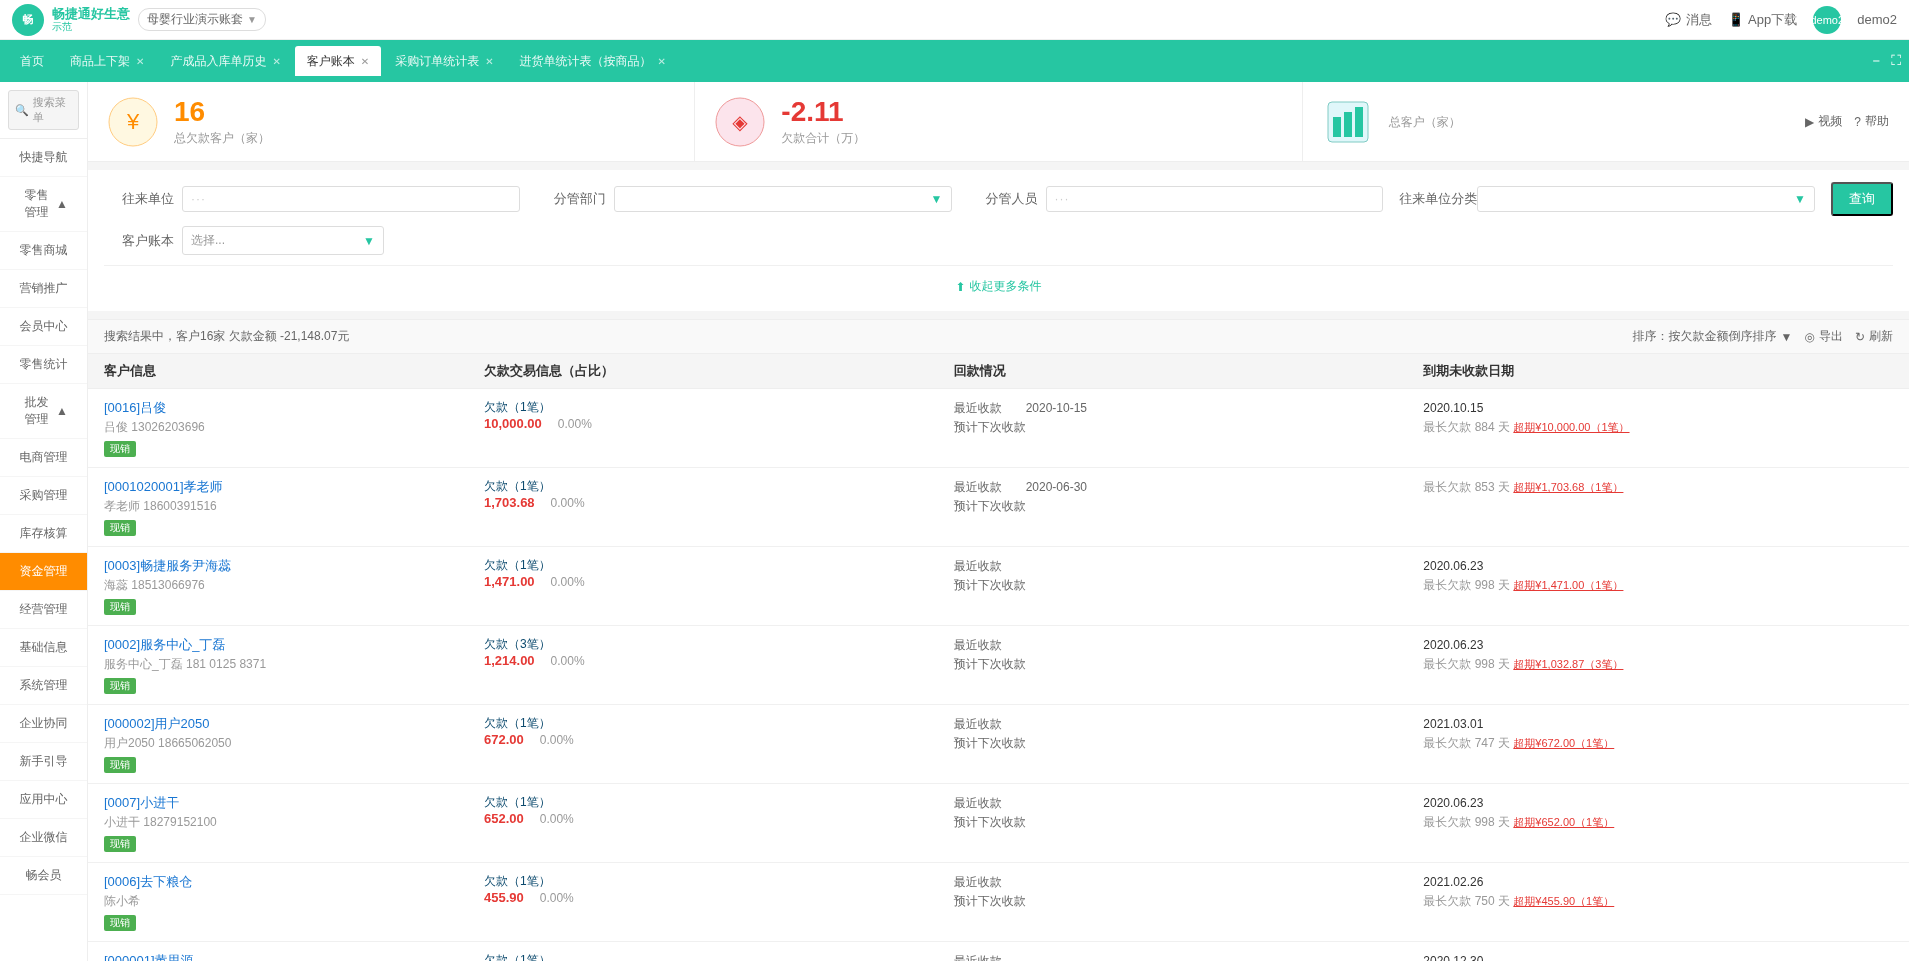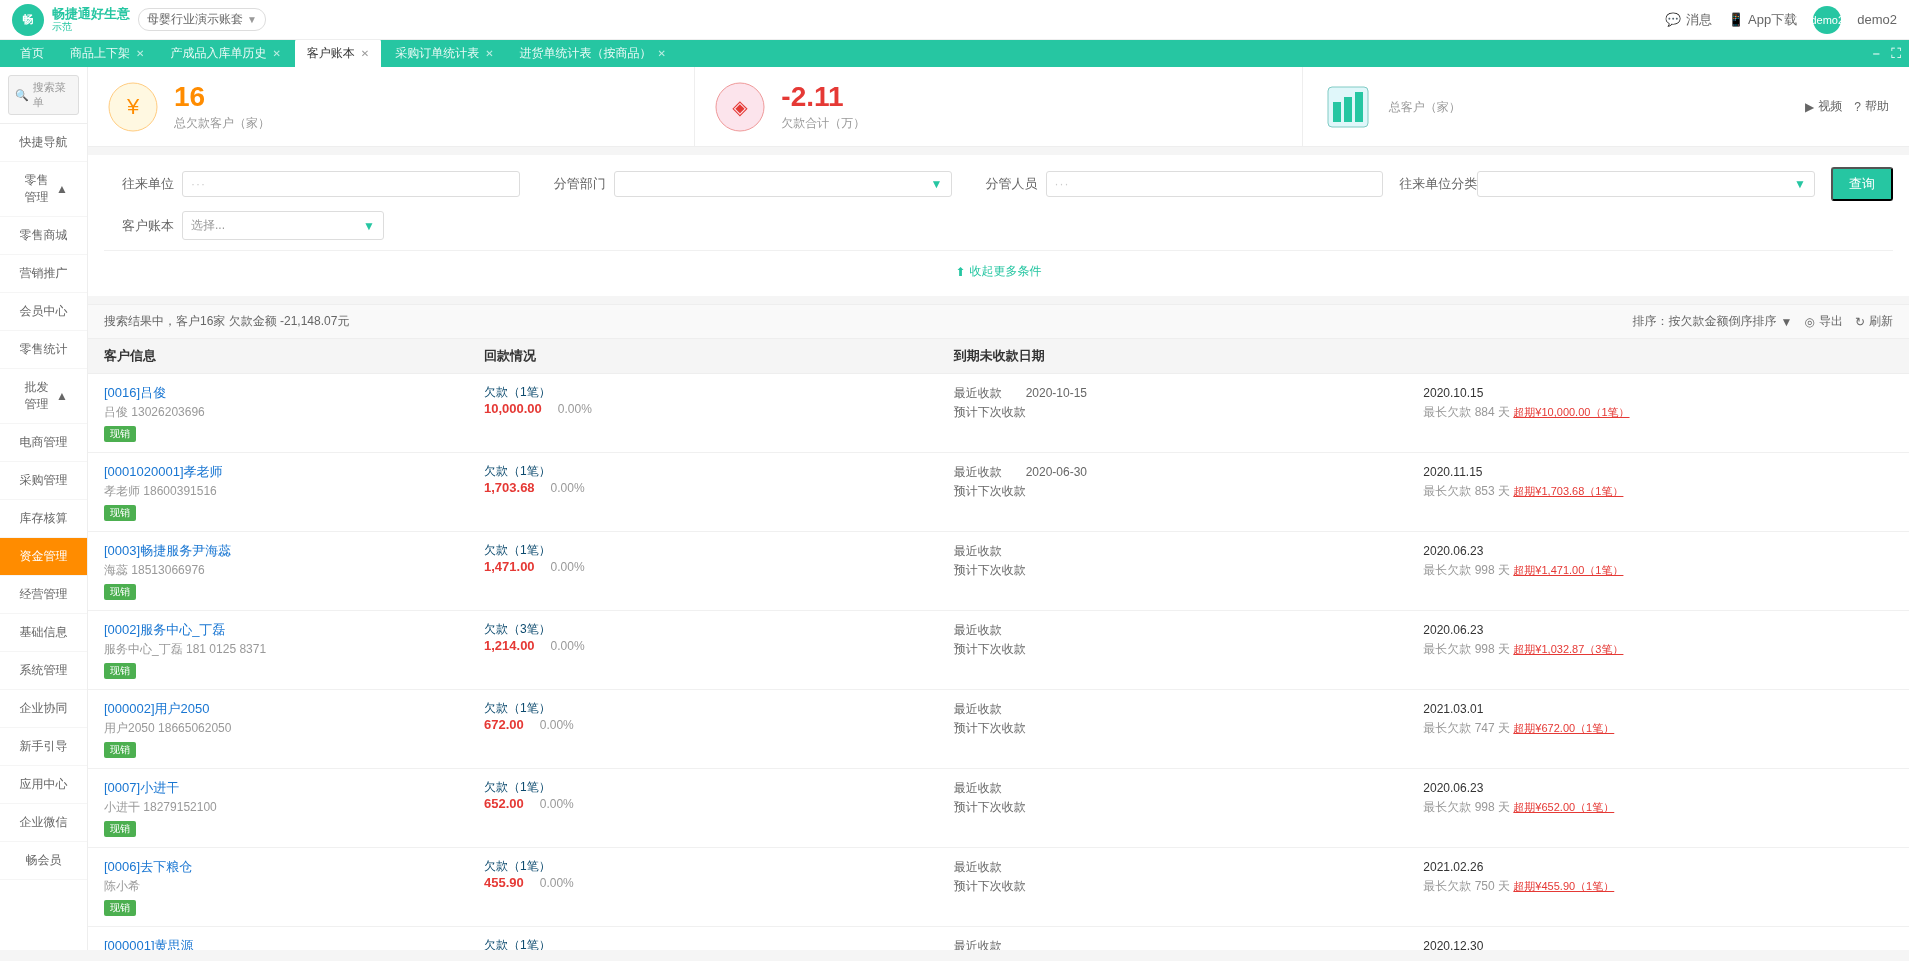--- a/index.html
+++ b/index.html
@@ -18,21 +18,21 @@
     .top-header-left { display: flex; align-items: center; gap: 8px; }
     .brand-logo { width: 32px; height: 32px; background: #26c6a2; border-radius: 50%; display: flex; align-items: center; justify-content: center; color: white; font-size: 11px; font-weight: bold; }
     .brand-name { color: #26c6a2; font-size: 13px; font-weight: bold; }
     .store-selector { color: #666; font-size: 12px; display: flex; align-items: center; gap: 4px; border: 1px solid #ddd; padding: 2px 8px; border-radius: 11px; }
     .top-header-right { display: flex; align-items: center; gap: 16px; color: #666; font-size: 13px; }
     .top-header-right span { cursor: pointer; display: flex; align-items: center; gap: 4px; }
     .avatar { width: 28px; height: 28px; background: #26c6a2; border-radius: 50%; display: flex; align-items: center; justify-content: center; color: white; font-size: 11px; }
 
     
     .tab-bar {
-      height: 27px;
+      height: 42px;
       background: #26c6a2;
       display: flex;
       align-items: center;
       padding: 0 8px;
       gap: 2px;
       overflow: hidden;
     }
     .tab {
       height: 30px;
       padding: 0 12px;
@@ -415,20 +415,21 @@
           <span>↻</span>
           <span>刷新</span>
         </span>
       </div>
     </div>
 
     <div class="data-table">
 
       <div class="table-header">
         <div>客户信息</div>
+        <div>欠款交易信息（占比）</div>
         <div>回款情况</div>
         <div>到期未收款日期</div>
       </div>
 
       <div id="table-rows-container">
           <div class="table-row">
     <div>
       <div class="customer-name">[0016]吕俊</div>
       <div class="customer-sub">吕俊  13026203696</div>
       <span class="badge-green">现销</span>
@@ -463,21 +464,20 @@
       <div style="display:flex;align-items:center;gap:16px;">
         <span class="debt-amount">1,703.68</span>
         <span class="debt-ratio">0.00%</span>
       </div>
     </div>
     <div class="recovery-info">
       <div>最近收款　　2020-06-30</div>
       <div>预计下次收款</div>
     </div>
     <div class="overdue-info">
-      <div class="overdue-date">2020.11.15</div>
       <div>
         <span class="overdue-days">最长欠款 853 天 </span>
         <span class="overdue-link">超期¥1,703.68（1笔）</span>
       </div>
     </div>
   </div>
           <div class="table-row">
     <div>
       <div class="customer-name">[0003]畅捷服务尹海蕊</div>
       <div class="customer-sub">海蕊  18513066976</div>

